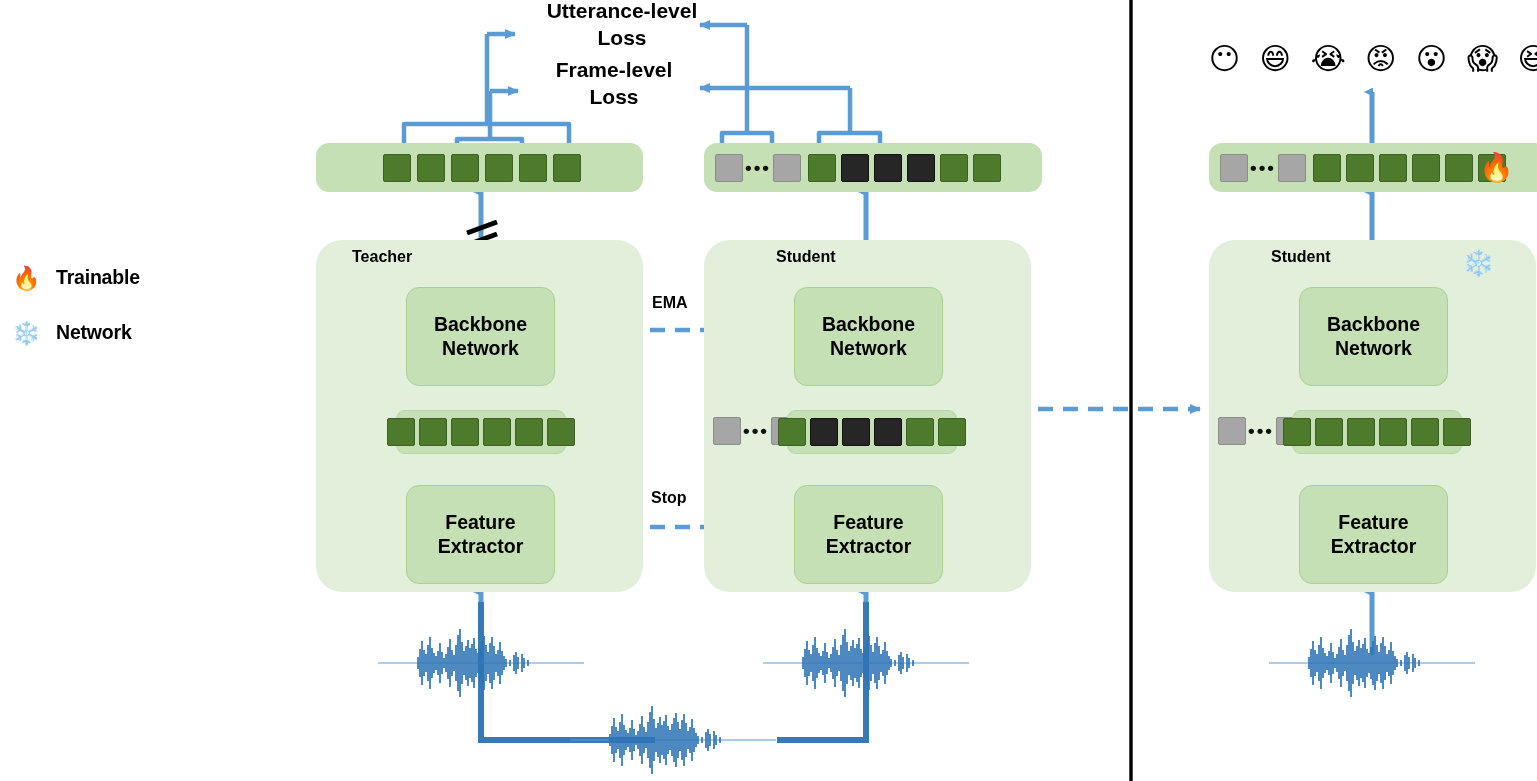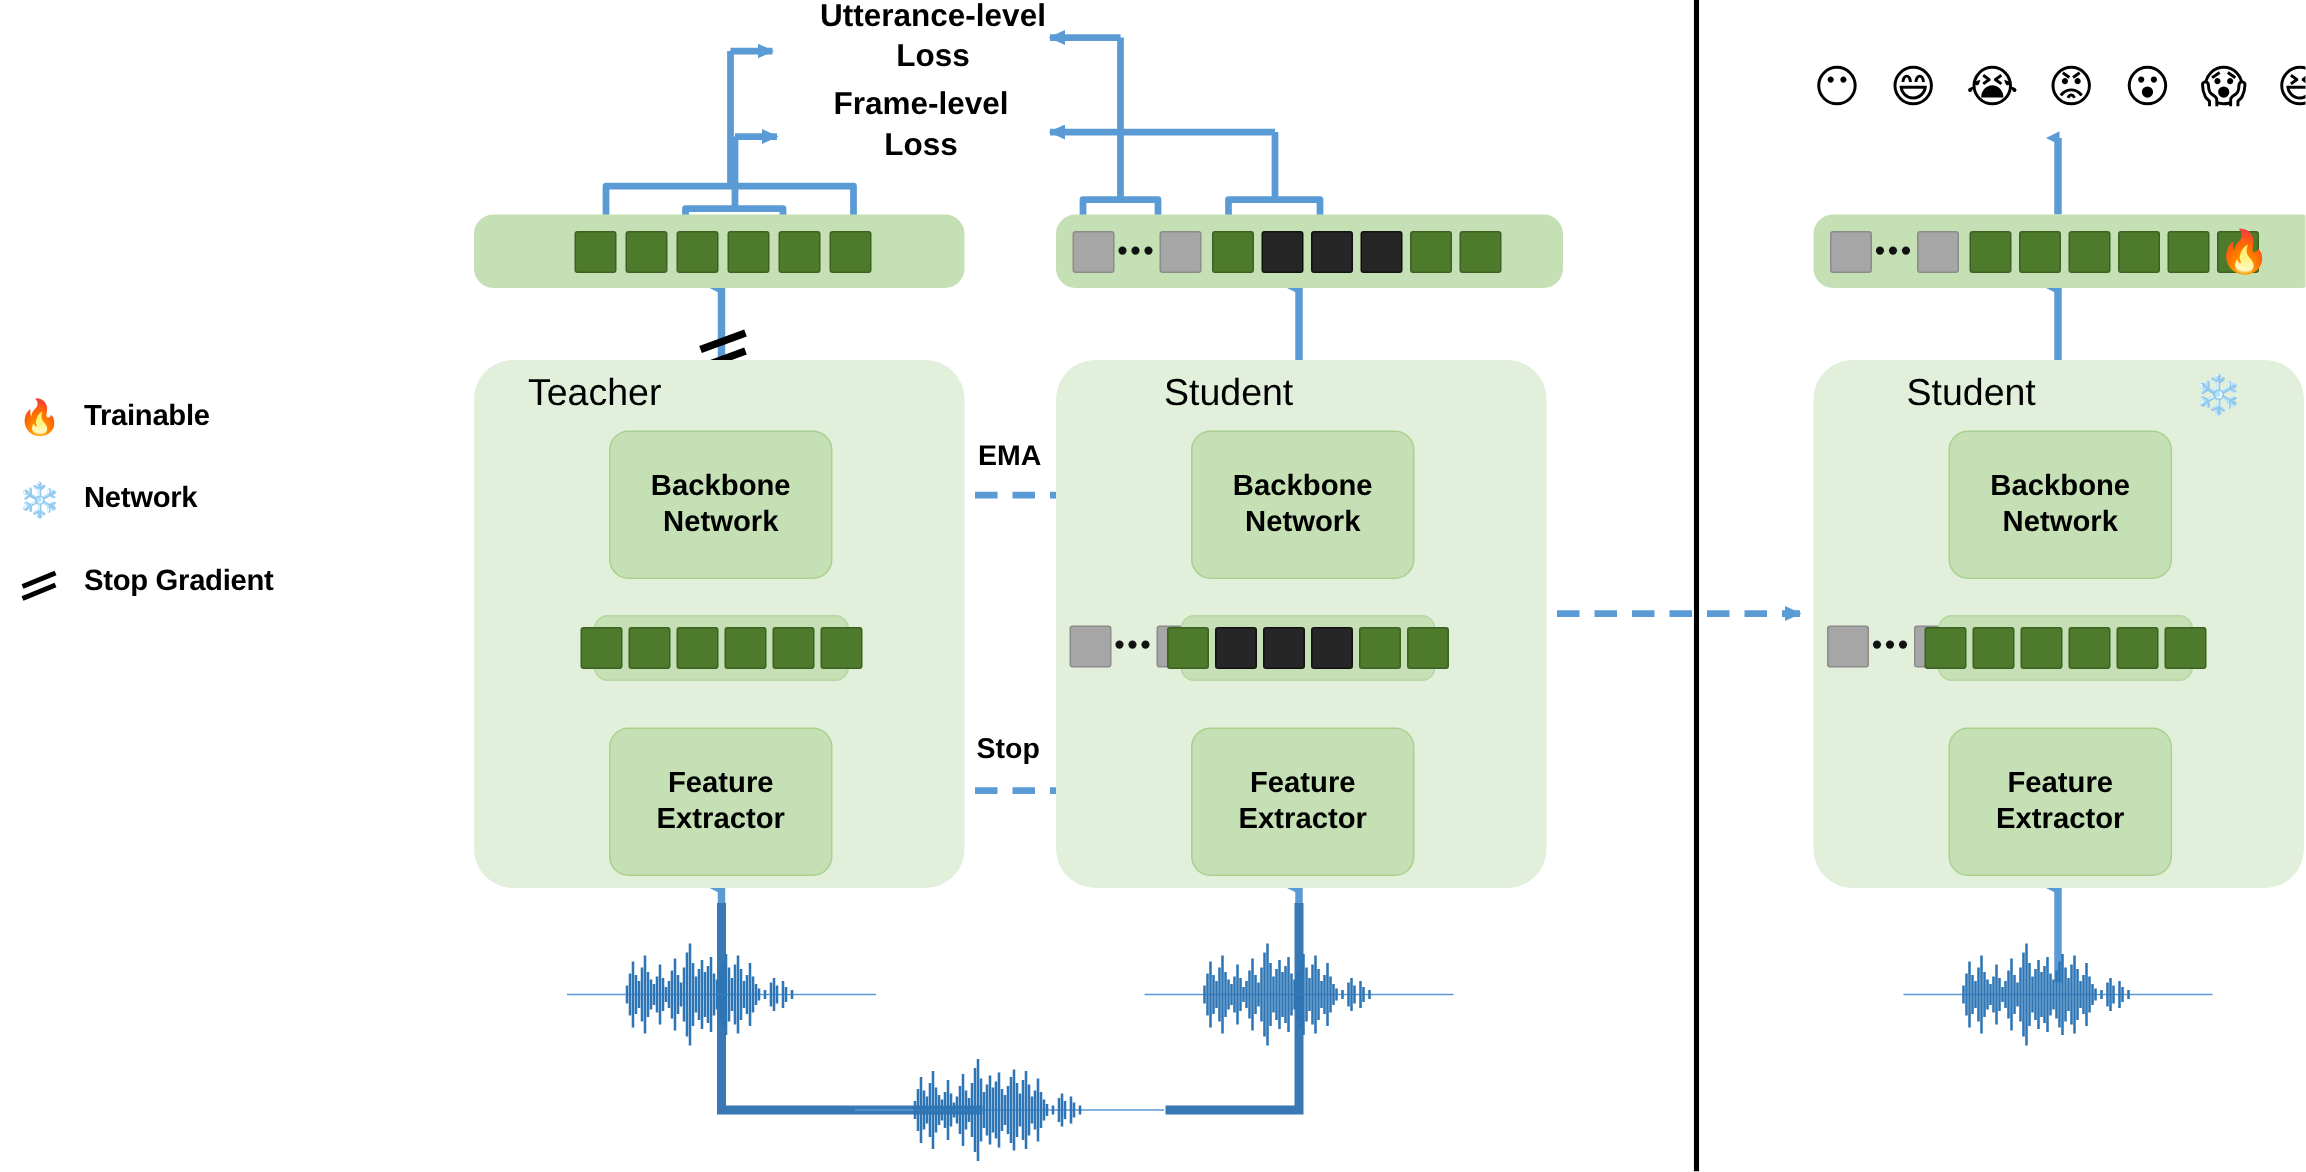--- a/index.html
+++ b/index.html
@@ -15,21 +15,21 @@
   .lg-sw.gray{background:#a6a6a6;border:1.5px solid #8c8c8c;}
   .lg-sw.green{background:#4e7a2c;border:1.5px solid #3d6122;}
   .lg-sw.black{background:#262626;border:1.5px solid #111;}
   .lg-ico{width:26px;height:26px;margin-left:4px;margin-right:18px;flex:none;
           font-size:23px;line-height:26px;text-align:center;}
   .lg-ico.sg{position:relative;}
   .lg-txt{font-size:19.5px;font-weight:bold;letter-spacing:-0.2px;white-space:nowrap;}
 
   
   .panel{position:absolute;background:#e2efda;border-radius:26px;}
-  .panel-title{position:absolute;font-size:25px;font-weight:normal;}
+  .panel-title{position:absolute;font-size:16px;font-weight:bold;}
   .modbox{position:absolute;background:#c5e0b4;border:1px solid #a9d18e;
           border-radius:13px;display:flex;flex-direction:column;
           align-items:center;justify-content:center;line-height:1.22;
           font-size:19.5px;font-weight:bold;text-align:center;}
   .corner-ico{position:absolute;font-size:26px;line-height:1;}
 
   
   .embrow{position:absolute;background:#c5e0b4;border:1px solid #b6d7a3;
           border-radius:9px;display:flex;align-items:center;}
   .outrow{position:absolute;background:#c5e0b4;border-radius:13px;
@@ -41,21 +41,21 @@
   .dots{flex:none;font-size:19px;font-weight:bold;letter-spacing:2px;
         line-height:26px;color:#111;padding:0 2px;}
   .gap{flex:none;}
   .flame{position:absolute;font-size:28px;line-height:1;}
 
   
   .loss-lbl{position:absolute;font-size:21px;font-weight:bold;
             text-align:center;line-height:1.28;}
 
   
-  .dlabel{position:absolute;font-size:19px;font-weight:bold;}
+  .dlabel{position:absolute;font-size:16px;font-weight:bold;}
 
   
   .emoji-strip{position:absolute;display:flex;align-items:center;}
   .emoji{font-size:30px;line-height:1;text-align:center;flex:none;}
 </style>
 </head>
 <body>
 
 <div class="stage">
 
@@ -150,31 +150,20 @@
     <div class="lg-row">
       <div class="lg-ico">🔥</div>
       <div class="lg-txt">Trainable</div>
     </div>
 
     <div class="lg-row">
       <div class="lg-ico">❄️</div>
       <div class="lg-txt">Network</div>
     </div>
 
-    <div class="lg-row">
-      <div class="lg-ico sg">
-        <svg width="30" height="26" viewBox="0 0 30 26">
-          <g stroke="#000" stroke-width="3.4" stroke-linecap="butt">
-            <path d="M3 16 L25 7"></path>
-              <path d="M3 24 L25 15"></path>
-          </g>
-        </svg>
-      </div>
-      <div class="lg-txt">Stop Gradient</div>
-    </div>
   </div>
 
   <div class="loss-lbl" style="left:536px;top:-2px;width:172px;">
     <div>Utterance-level</div>
     <div>Loss</div>
   </div>
 
   <div class="loss-lbl" style="left:528px;top:57px;width:172px;">
     <div>Frame-level</div>
     <div>Loss</div>

